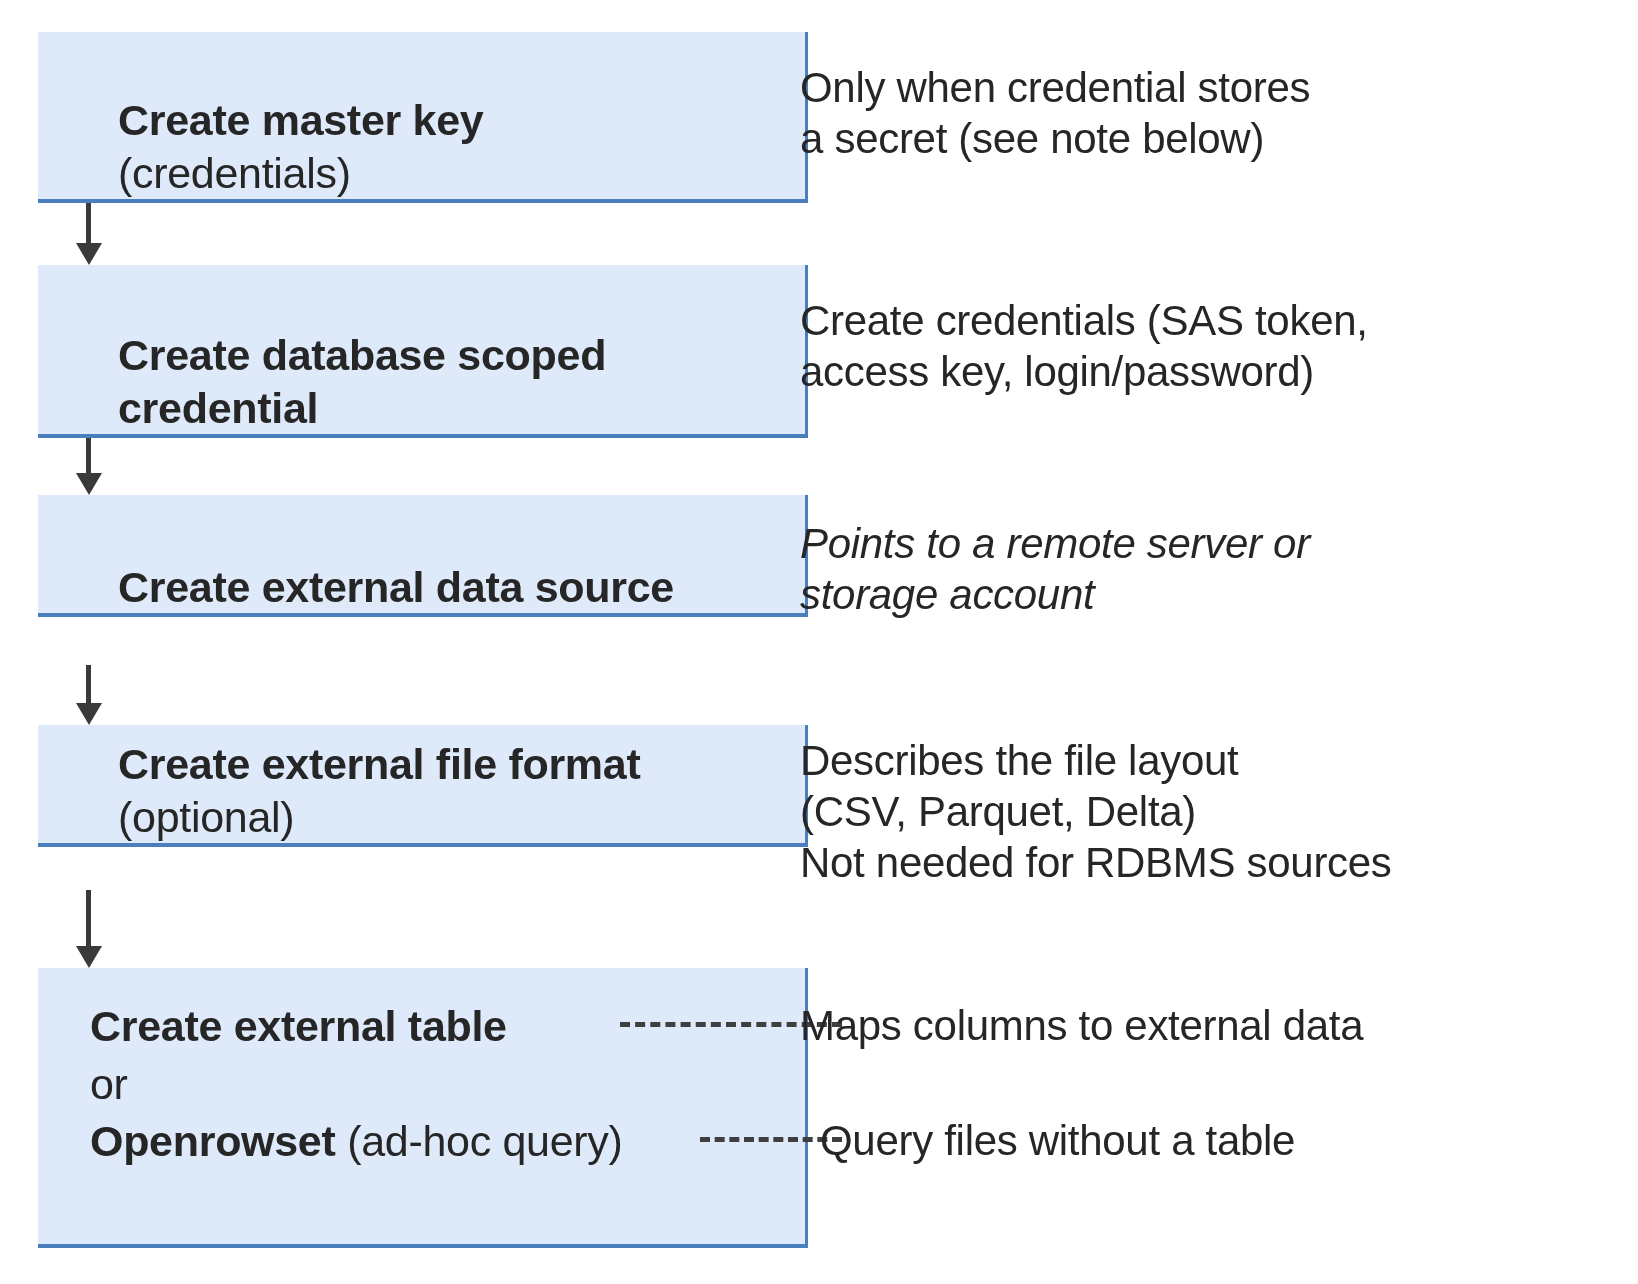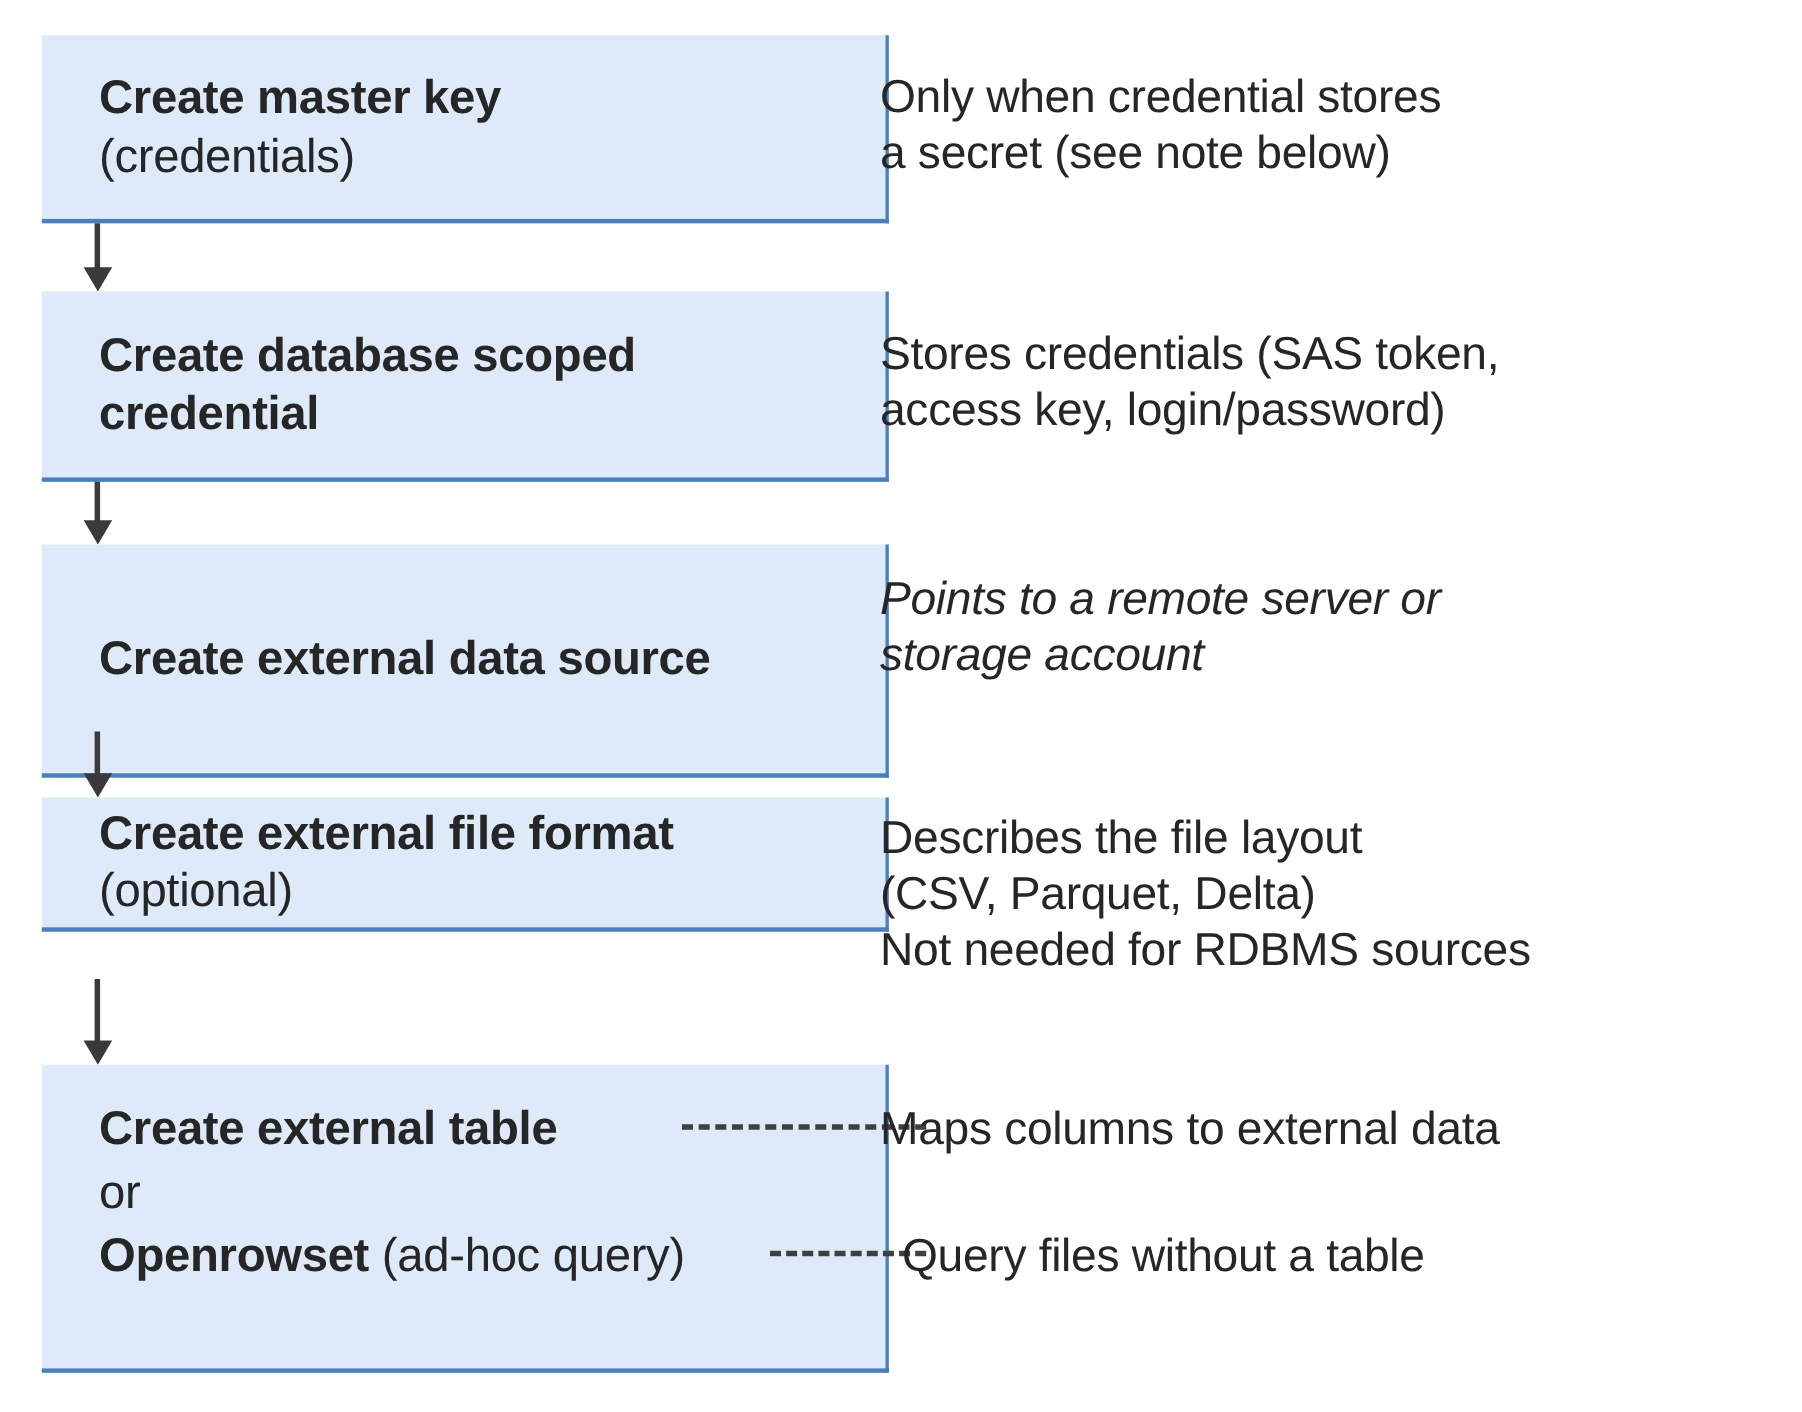--- a/index.html
+++ b/index.html
@@ -25,22 +25,22 @@
   .step-box {
     position: absolute;
     left: 38px;
     width: 770px;
     background: #deeafa;
     border-bottom: 4px solid #4a7ebc;
     border-right: 3px solid #4a7ebc;
     box-sizing: border-box;
     display: flex;
     flex-direction: column;
-    justify-content: center;
-    padding-left: 52px;
+    justify-content: flex-end;
+    padding-left: 80px;
   }
 
   .step-title {
     font-weight: bold;
     font-size: 43px;
     line-height: 1.22;
     letter-spacing: -0.3px;
     color: #262626;
     white-space: pre-line;
   }
@@ -48,21 +48,21 @@
     font-weight: normal;
     font-size: 43px;
     line-height: 1.22;
     letter-spacing: -0.3px;
     color: #262626;
   }
 
   
   #box-1 { top: 32px;  height: 171px; }
   #box-2 { top: 265px; height: 173px; }
-  #box-3 { top: 495px; height: 212px; }
+  #box-3 { top: 495px; height: 122px; }
   #box-4 { top: 725px; height: 122px; }
   #box-5 { top: 968px; height: 280px; padding-left: 52px; justify-content: flex-start; padding-top: 22px; }
 
   
   .note {
     position: absolute;
     left: 800px;
     font-size: 42px;
     line-height: 1.22;
     letter-spacing: -0.3px;
@@ -150,21 +150,21 @@
 
   <div class="arrow" id="arrow-1">
     <div class="shaft"></div>
       <div class="head"></div>
   </div>
 
   <div class="step-box" id="box-2">
     <div class="step-title">Create database scoped
 credential</div>
   </div>
-  <div class="note" id="note-2">Stores credentials (SAS token,
+  <div class="note" id="note-2">Create credentials (SAS token,
 access key, login/password)</div>
 
   <div class="arrow" id="arrow-2">
     <div class="shaft"></div>
       <div class="head"></div>
   </div>
 
   <div class="step-box" id="box-3">
     <div class="step-title">Create external data source</div>
   </div>

